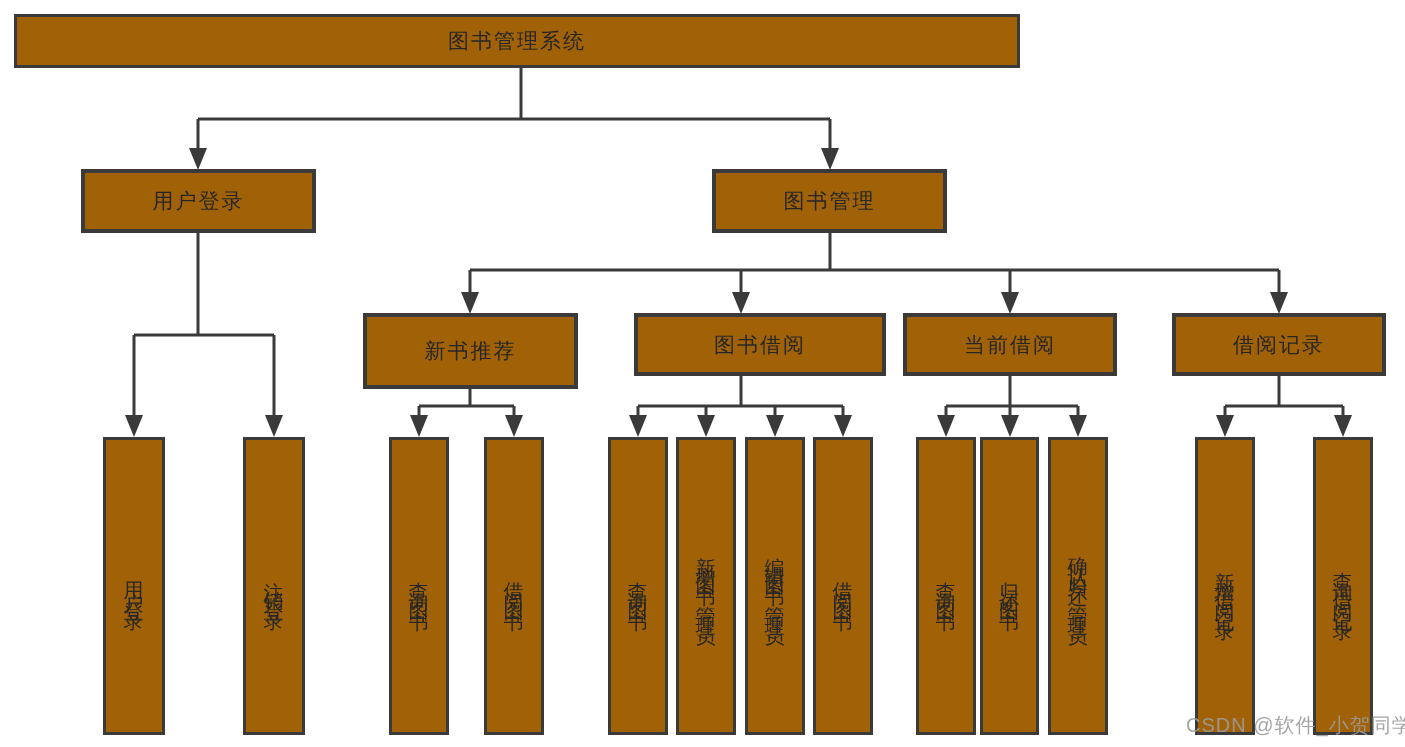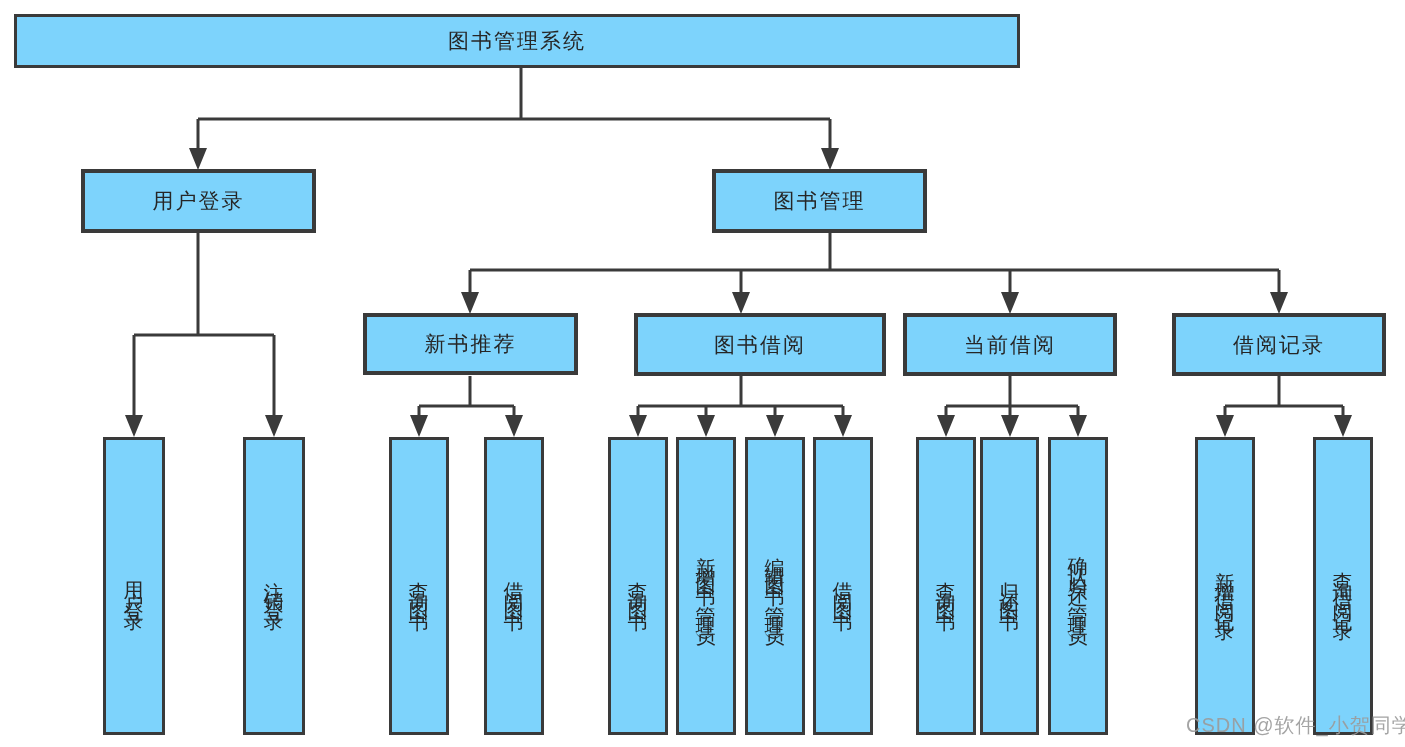--- a/index.html
+++ b/index.html
@@ -2,21 +2,21 @@
 <html><head>
 <meta charset="utf-8">
 <style>
   html,body{margin:0;padding:0;background:#ffffff;}
   .stage{
     position:relative;width:1405px;height:747px;background:#ffffff;
     font-family:"Liberation Sans","DejaVu Sans",sans-serif;overflow:hidden;
   }
   .connectors{position:absolute;left:0;top:0;z-index:1;}
   .node{
-    position:absolute;box-sizing:border-box;background:#7dd3fc;
+    position:absolute;box-sizing:border-box;background:#a16207;
     border:3px solid #3a3a3a;color:#262626;
     display:flex;align-items:center;justify-content:center;
     z-index:2;font-size:21px;letter-spacing:2px;text-align:left;
   }
   .lvl2,.lvl3{border-width:4px;}
   .leaf{
     writing-mode:vertical-rl;text-orientation:mixed;
     font-size:20px;letter-spacing:10px;line-height:1;padding:4px 0;
   }
   .watermark{
@@ -49,23 +49,23 @@
       M766 415 L784 415 L775 437 Z  M834 415 L852 415 L843 437 Z
       M937 415 L955 415 L946 437 Z  M1001 415 L1019 415 L1010 437 Z
       M1069 415 L1087 415 L1078 437 Z
       M1216 415 L1234 415 L1225 437 Z  M1334 415 L1352 415 L1343 437 Z
     "></path>
   </svg>
 
   <div class="node" style="left:14px;top:14px;width:1006px;height:54px;">图书管理系统</div>
 
   <div class="node lvl2" style="left:81px;top:169px;width:235px;height:64px;">用户登录</div>
-  <div class="node lvl2" style="left:712px;top:169px;width:215px;height:64px;">图书管理</div>
+  <div class="node lvl2" style="left:712px;top:169px;width:235px;height:64px;">图书管理</div>
 
-  <div class="node lvl3" style="left:363px;top:313px;width:215px;height:62px;">新书推荐</div>
+  <div class="node lvl3" style="left:363px;top:313px;width:215px;height:76px;">新书推荐</div>
   <div class="node lvl3" style="left:634px;top:313px;width:252px;height:63px;">图书借阅</div>
   <div class="node lvl3" style="left:1172px;top:313px;width:214px;height:63px;">借阅记录</div>
   <div class="node lvl3" style="left:903px;top:313px;width:214px;height:63px;">当前借阅</div>
 
   <div class="node leaf" style="left:103px;top:437px;width:62px;height:298px;">用户登录</div>
   <div class="node leaf" style="left:243px;top:437px;width:62px;height:298px;">注销登录</div>
 
   <div class="node leaf" style="left:389px;top:437px;width:60px;height:298px;">查询图书</div>
   <div class="node leaf" style="left:484px;top:437px;width:60px;height:298px;">借阅图书</div>
 

